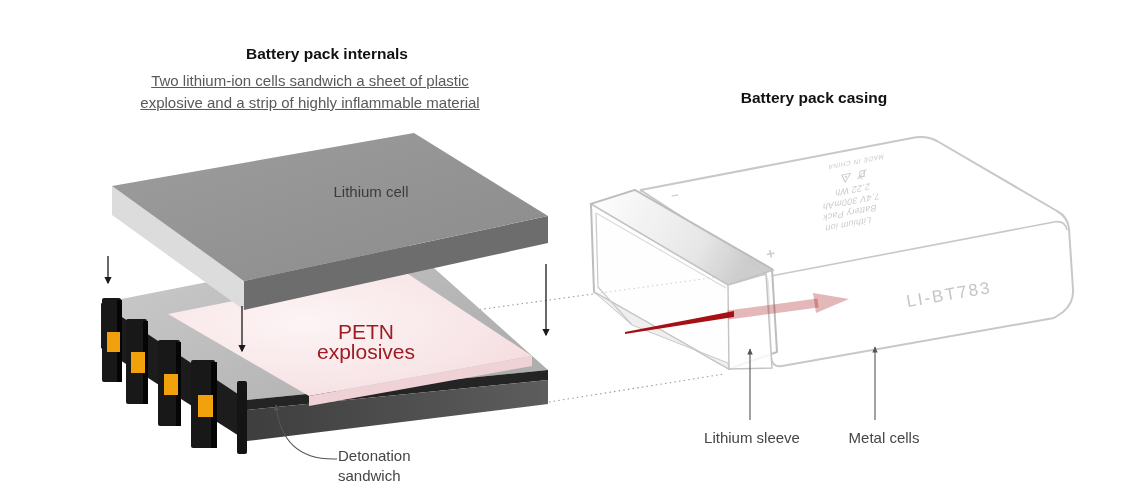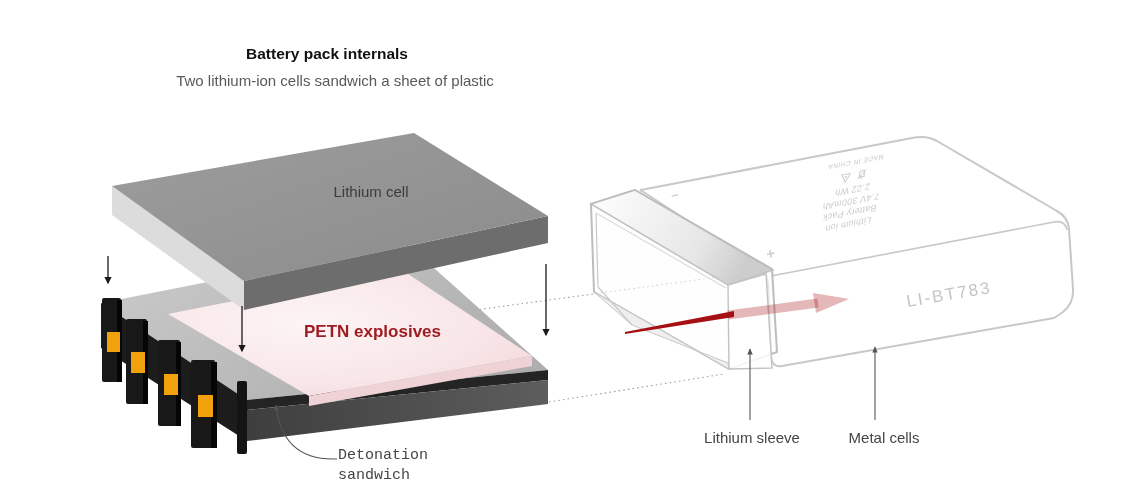--- a/index.html
+++ b/index.html
@@ -5,25 +5,25 @@
   html,body{margin:0;padding:0;background:#fff;}
   .canvas{
     position:relative;width:1140px;height:503px;background:#ffffff;
     font-family:"Liberation Sans",sans-serif;overflow:hidden;margin-left:16px;
   }
   .art{position:absolute;left:0;top:0;width:1140px;height:503px;}
   .txt{position:absolute;color:#454545;font-size:15px;line-height:20px;}
   .heading{font-weight:bold;color:#111111;text-align:center;font-size:15.5px;}
   .subtitle{color:#595959;text-align:center;font-size:15px;line-height:21.5px;}
   .title-internals{left:161px;top:44px;width:300px;}
-  .subtitle-internals{left:129px;top:70px;width:380px;}
+  .subtitle-internals{left:104px;top:70px;width:380px;text-decoration:underline;}
   .title-casing{left:648px;top:88px;width:300px;}
   .lbl-battery-cell{left:300px;top:182px;width:110px;text-align:center;color:#3c3c3c;}
-  .lbl-petn{left:275px;top:322px;width:150px;text-align:right;font-weight:bold;color:#9e1c22;font-size:17px;}
-  .lbl-detonation{left:322px;top:446px;width:120px;text-align:left;font-family:Liberation Mono, monospace;}
+  .lbl-petn{left:275px;top:322px;width:150px;text-align:center;font-weight:normal;color:#9e1c22;font-size:21px;}
+  .lbl-detonation{left:322px;top:446px;width:120px;text-align:left;}
   .lbl-sleeve{left:680px;top:428px;width:112px;text-align:center;}
   .lbl-shell{left:818px;top:428px;width:100px;text-align:center;}
   .model-number{
     left:863px;top:285px;width:140px;text-align:center;color:#c5c5c5;
     font-size:17px;letter-spacing:2px;transform:rotate(-9.5deg);
   }
   .print-block{
     position:absolute;left:790px;top:158px;width:92px;text-align:center;
     color:#cbcbcb;font-size:9px;line-height:11px;letter-spacing:.3px;
     transform:rotate(169deg) skewX(-18deg);transform-origin:50% 50%;
@@ -157,21 +157,23 @@
 
     <g stroke="#555555" stroke-width="1.1" fill="none">
       <line x1="734" y1="420" x2="734" y2="349" marker-end="url(#mGray)"></line>
       <line x1="859" y1="420" x2="859" y2="347" marker-end="url(#mGray)"></line>
     </g>
   </svg>
 
   <div class="txt heading title-internals">Battery pack internals</div>
   <div class="txt subtitle subtitle-internals">
     <div>Two lithium-ion cells sandwich a sheet of plastic</div>
+    <div>explosive and a strip of highly inflammable material</div>
   </div>
+  <div class="txt heading title-casing">Battery pack casing</div>
 
   <div class="txt lbl-battery-cell">Lithium cell</div>
   <div class="txt lbl-petn">PETN explosives</div>
   <div class="txt lbl-detonation">
     <div>Detonation</div>
     <div>sandwich</div>
   </div>
 
   <div class="txt lbl-sleeve">Lithium sleeve</div>
   <div class="txt lbl-shell">Metal cells</div>

